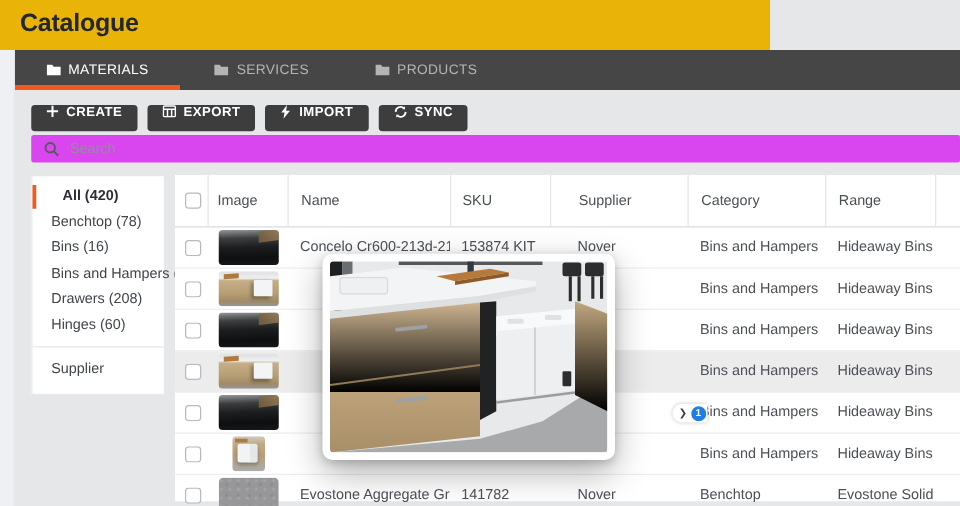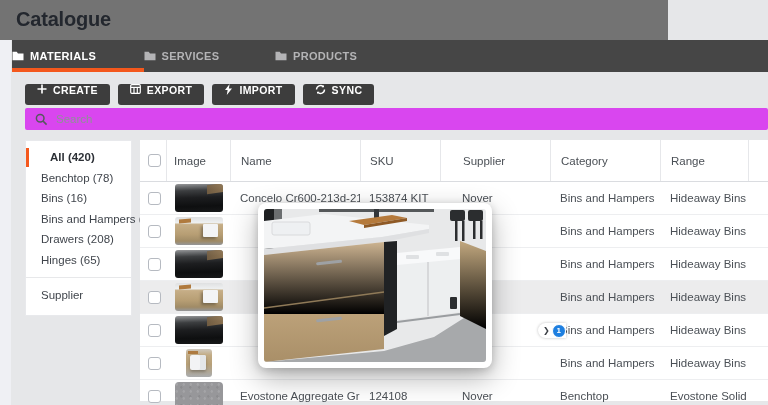--- a/index.html
+++ b/index.html
@@ -2,27 +2,27 @@
 <html><head>
 <meta charset="utf-8">
 <style>
   * { margin:0; padding:0; box-sizing:border-box; }
   html,body { width:768px; height:405px; overflow:hidden; }
   body { font-family:"Liberation Sans", sans-serif; background:#e6e7e9; position:relative; }
 
   .left-strip { position:absolute; left:0; top:0; width:11px; height:405px; background:#eff0f4; }
 
   
-  .title-bar { position:absolute; left:0; top:0; width:668px; height:40px; background:#737373; }
+  .title-bar { position:absolute; left:0; top:0; width:616px; height:40px; background:#eab308; }
   .title-bar h1 { position:absolute; left:16px; top:8px; font-size:20px; font-weight:700; color:#23272e; letter-spacing:-0.2px; }
 
   
   .tab-bar { position:absolute; left:12px; top:40px; width:756px; height:32px; background:#464646; display:flex; }
-  .tab { width:131.5px; height:100%; display:flex; align-items:center; gap:6px;
-         color:#b4b4b6; font-size:11px; font-weight:700; letter-spacing:0.3px; position:relative; cursor:pointer; }
+  .tab { width:131.5px; height:100%; display:flex; align-items:center; justify-content:center; gap:6px;
+         color:#b4b4b6; font-size:11px; font-weight:400; letter-spacing:0.3px; position:relative; cursor:pointer; }
   .tab.active { color:#ffffff; }
   .tab.active::after { content:""; position:absolute; left:0; right:0; bottom:0; height:4px; background:#f4581d; }
   .tab svg { flex:0 0 auto; }
 
   
   .toolbar { position:absolute; left:25px; top:84px; display:flex; gap:8px; }
   .btn { height:21px; background:#3d3d3d; color:#fff; border:none; border-radius:3px; padding:0 12px;
          font-family:inherit; font-size:10.5px; font-weight:700; letter-spacing:0.4px;
          display:inline-flex; align-items:flex-start; gap:6px; cursor:pointer; }
 
@@ -158,21 +158,21 @@
     </svg>
   <input type="text" placeholder="Search" style="">
 </div>
 
 <div class="sidebar">
   <div class="side-item active">All (420)</div>
   <div class="side-item">Benchtop (78)</div>
   <div class="side-item">Bins (16)</div>
   <div class="side-item">Bins and Hampers (34)</div>
   <div class="side-item">Drawers (208)</div>
-  <div class="side-item">Hinges (65)</div>
+  <div class="side-item">Hinges (60)</div>
   <div class="side-divider"></div>
   <div class="side-item">Supplier</div>
 </div>
 
 <div class="table">
   <div class="trow thead">
     <div class="col c-check">
         <span class="checkbox"></span>
       </div>
     <div class="col c-img">Image</div>
@@ -272,21 +272,21 @@
 
   </div>
       <div class="trow">
     <div class="col c-check">
           <span class="checkbox"></span>
         </div>
     <div class="col c-img">
           <div class="thumb gray-swatch"></div>
         </div>
     <div class="col c-name">Evostone Aggregate Grey 10...</div>
-    <div class="col c-sku">124108</div>
+    <div class="col c-sku">141782</div>
     <div class="col c-sup">Nover</div>
     <div class="col c-cat">Benchtop</div>
     <div class="col c-range">Evostone Solid Surf...</div>
 
   </div>
     </div>
 </div>
 
 <div class="preview" style="display: block;">
   <div class="preview-img">

